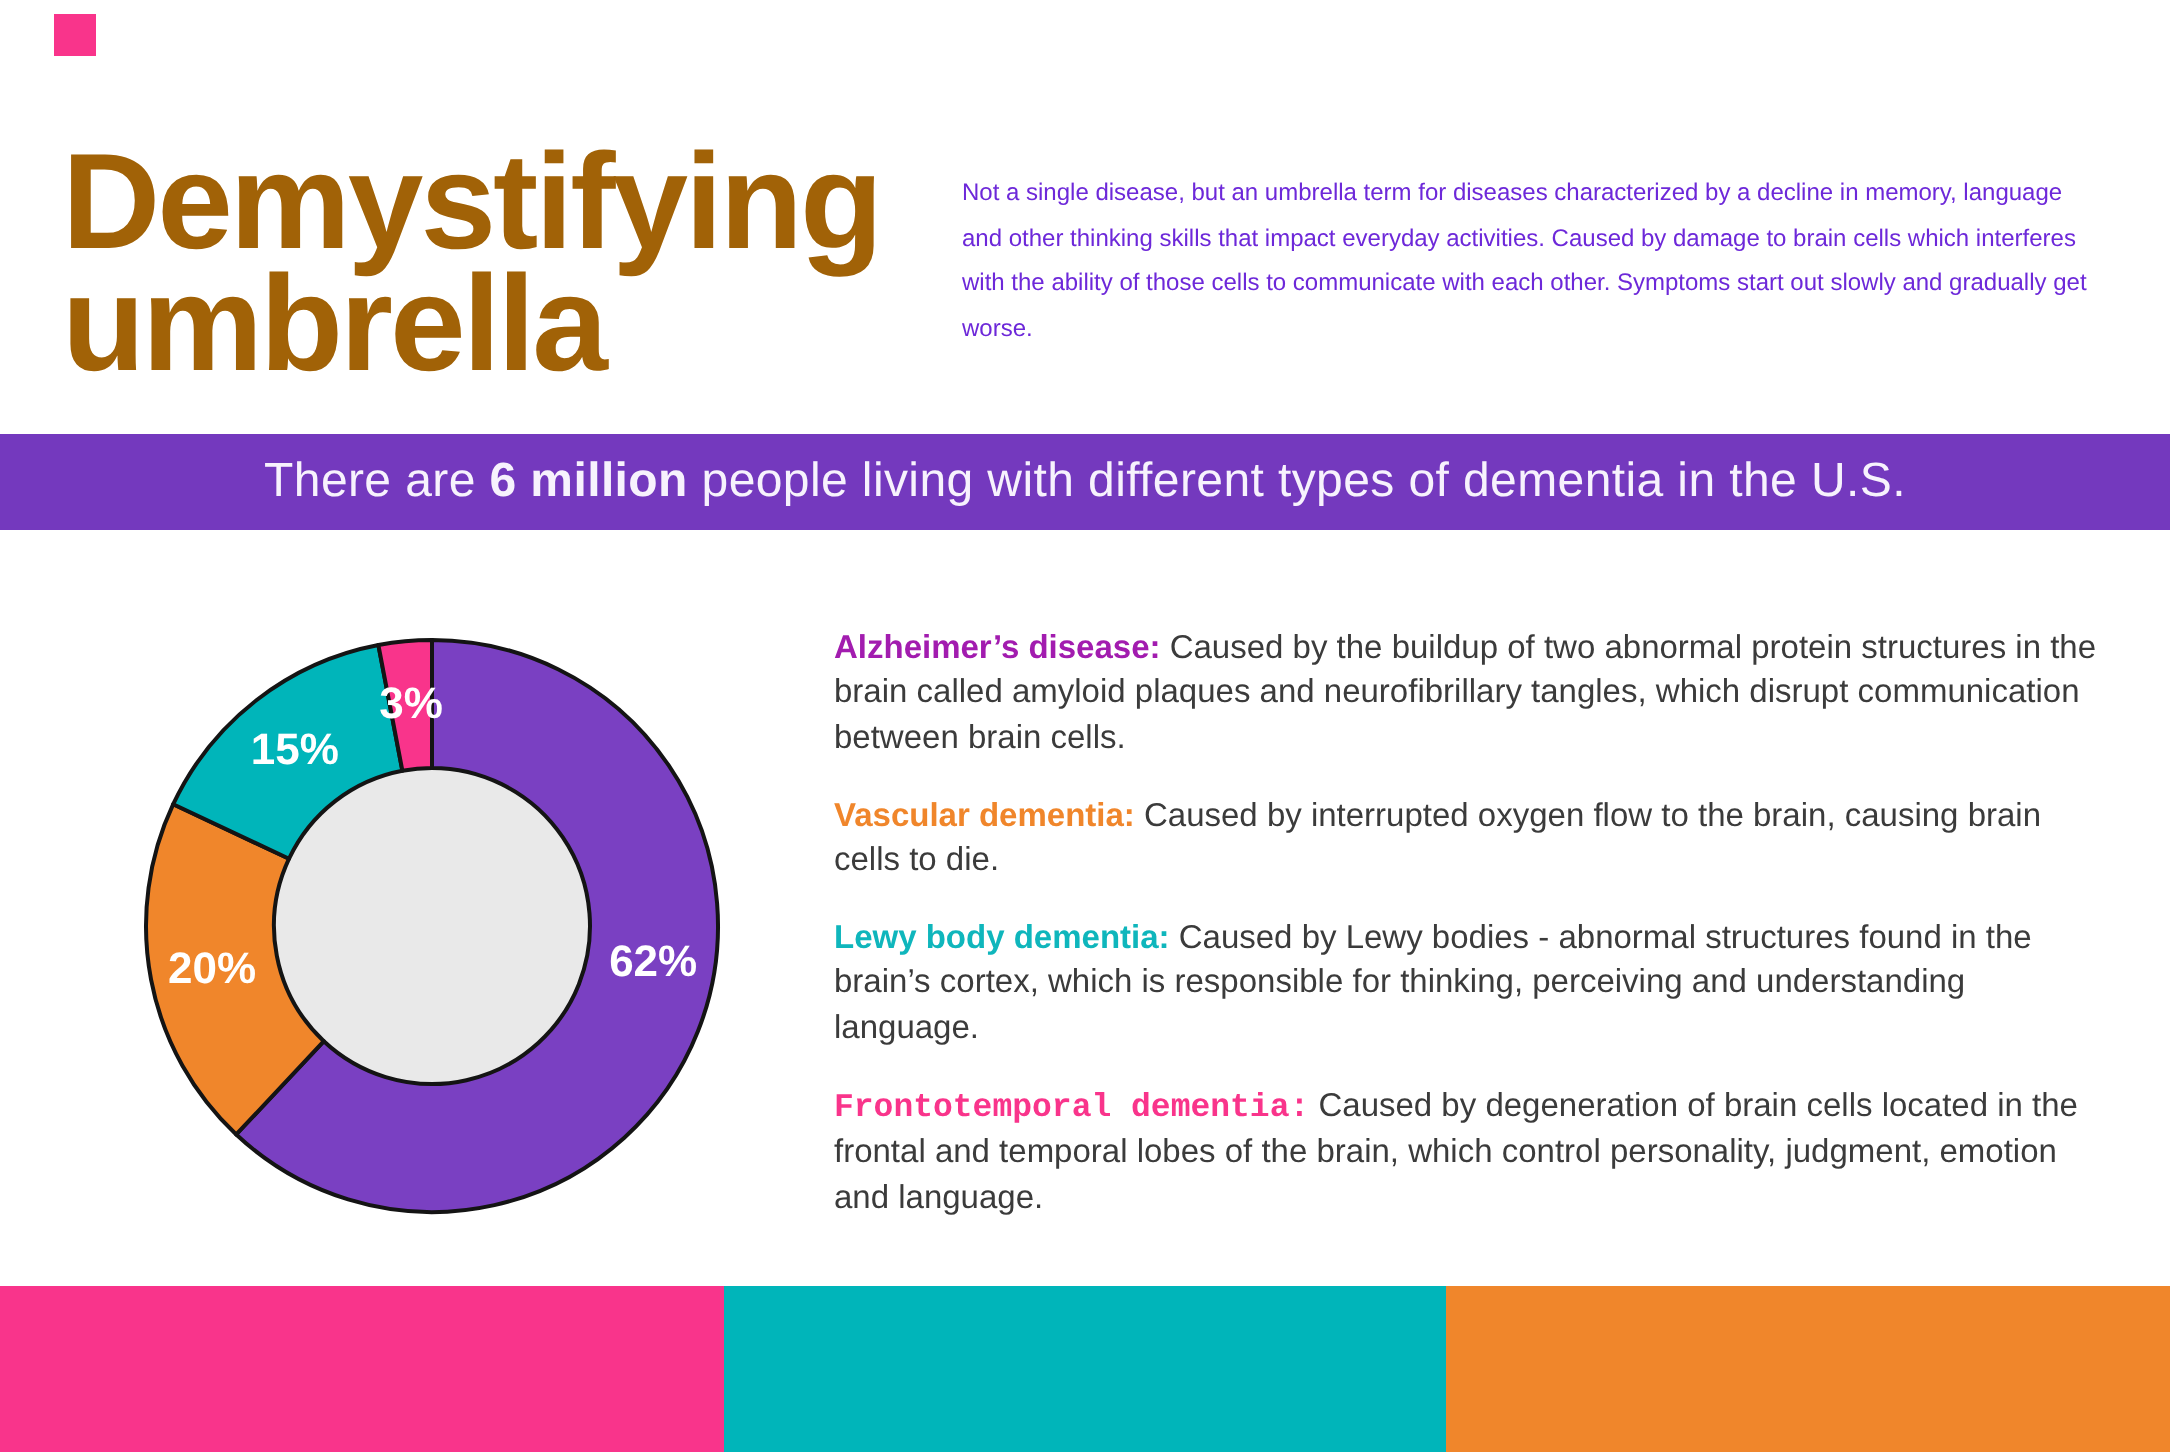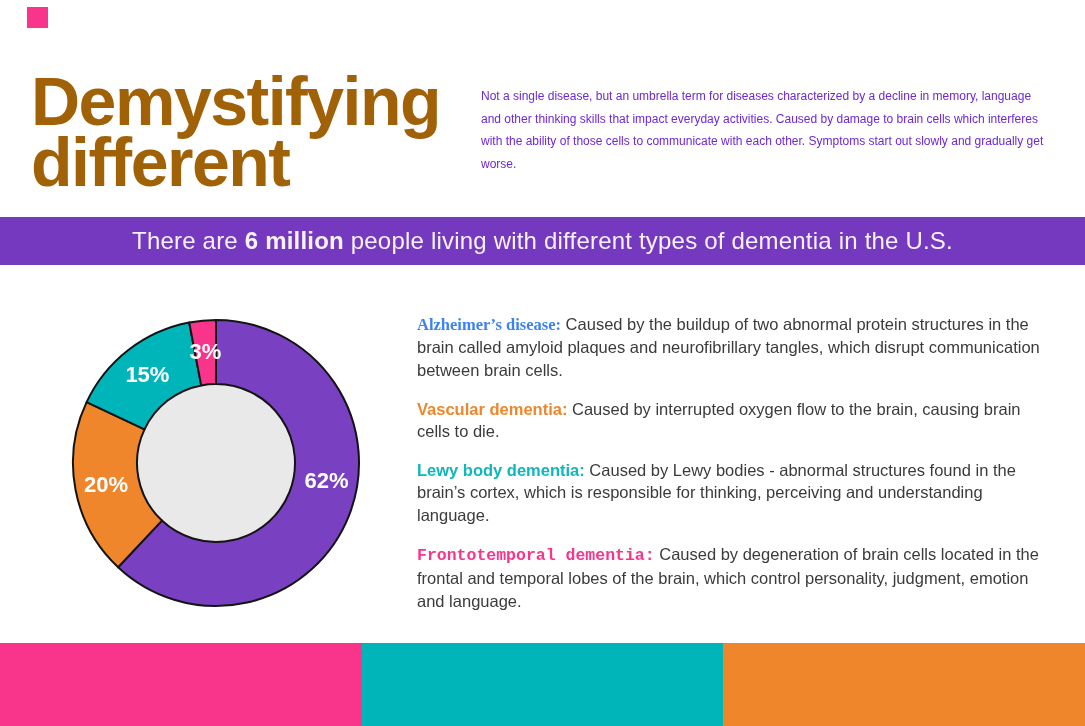--- a/index.html
+++ b/index.html
@@ -34,21 +34,21 @@
 </style>
 </head>
 <body>
 
 <div class="canvas">
 
   <div class="corner-square" style="background: rgb(249, 52, 139);"></div>
 
   <h1 class="title">
     <span>Demystifying</span>
-    <span>different</span>
+    <span>umbrella</span>
   </h1>
 
   <p class="intro">Not a single disease, but an umbrella term for diseases characterized by a decline in memory, language and other thinking skills that impact everyday activities. Caused by damage to brain cells which interferes with the ability of those cells to communicate with each other. Symptoms start out slowly and gradually get worse.</p>
 
   <div class="banner" style="background: rgb(116, 57, 190); color: rgb(247, 242, 253);">
     <p><span>There are </span><strong>6 million</strong><span> people living with different types of dementia in the U.S.</span></p>
   </div>
 
   <svg class="donut" viewBox="0 0 292 292" aria-hidden="true">
       <circle cx="146" cy="146" r="79" fill="#E9E9E9"></circle>
@@ -56,21 +56,21 @@
       <text x="256.6" y="163.5" dy="0.35em" text-anchor="middle" class="slice-label">62%</text>
       <path d="M 48.11 250.24 A 143 143 0 0 1 16.61 85.11 L 74.52 112.36 A 79 79 0 0 0 91.92 203.59 Z" fill="#F0862B" stroke="#141414" stroke-width="2" stroke-linejoin="round"></path>
       <text x="36.0" y="167.0" dy="0.35em" text-anchor="middle" class="slice-label">20%</text>
       <path d="M 16.61 85.11 A 143 143 0 0 1 119.20 5.53 L 131.20 68.40 A 79 79 0 0 0 74.52 112.36 Z" fill="#00B5BA" stroke="#141414" stroke-width="2" stroke-linejoin="round"></path>
       <text x="77.4" y="57.5" dy="0.35em" text-anchor="middle" class="slice-label">15%</text>
       <path d="M 119.20 5.53 A 143 143 0 0 1 146.00 3.00 L 146.00 67.00 A 79 79 0 0 0 131.20 68.40 Z" fill="#F9348B" stroke="#141414" stroke-width="2" stroke-linejoin="round"></path>
       <text x="135.5" y="34.5" dy="0.35em" text-anchor="middle" class="slice-label">3%</text>
     </svg>
 
   <section class="defs">
-  <p><span class="term" style="color: #3b82f6; font-family: Liberation Serif, serif;">Alzheimer’s disease:</span><span class="body"> Caused by the buildup of two abnormal protein structures in the brain called amyloid plaques and neurofibrillary tangles, which disrupt communication between brain cells.</span></p>
+  <p><span class="term" style="color: #a21caf;">Alzheimer’s disease:</span><span class="body"> Caused by the buildup of two abnormal protein structures in the brain called amyloid plaques and neurofibrillary tangles, which disrupt communication between brain cells.</span></p>
 
   <p><span class="term" style="color: rgb(240, 134, 43);">Vascular dementia:</span><span class="body"> Caused by interrupted oxygen flow to the brain, causing brain cells to die.</span></p>
 
   <p><span class="term" style="color: rgb(15, 182, 188);">Lewy body dementia:</span><span class="body"> Caused by Lewy bodies - abnormal structures found in the brain’s cortex, which is responsible for thinking, perceiving and understanding language.</span></p>
 
   <p><span class="term" style="color: rgb(249, 52, 139); font-family: Liberation Mono, monospace;">Frontotemporal dementia:</span><span class="body"> Caused by degeneration of brain cells located in the frontal and temporal lobes of the brain, which control personality, judgment, emotion and language.</span></p>
 </section>
 
   <footer class="stripes">
     <div style="background: rgb(249, 52, 139);"></div>

